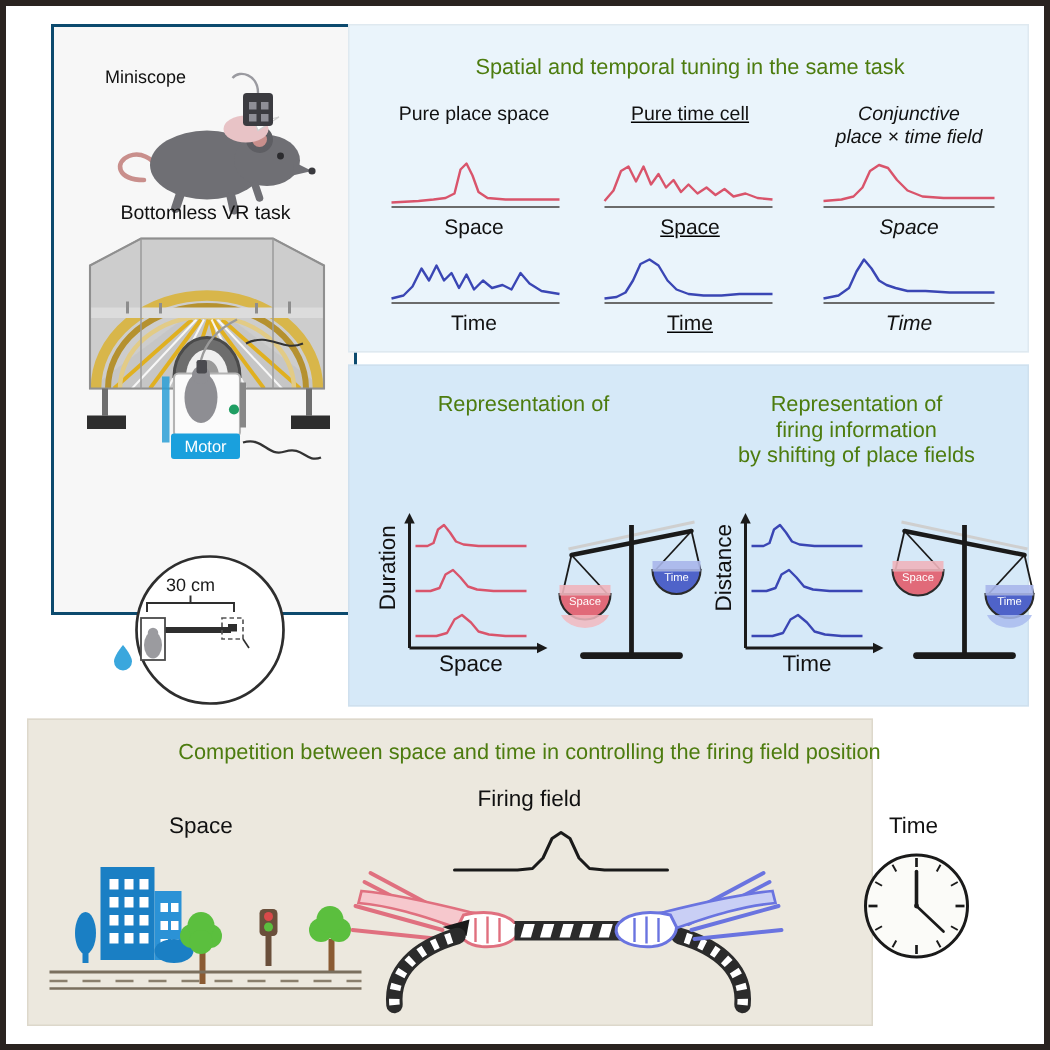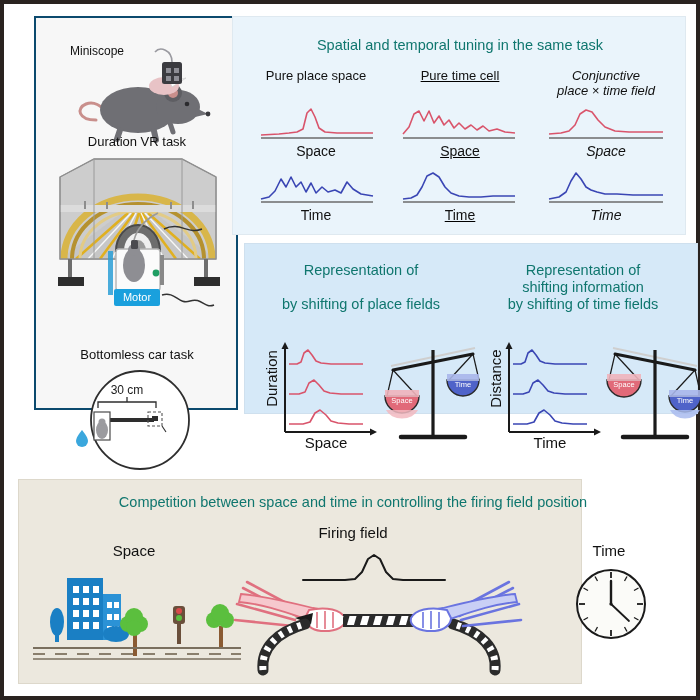--- a/index.html
+++ b/index.html
@@ -21,31 +21,31 @@
     left:14px;top:12px;width:204px;height:394px;
     background:#f7f7f7;border:2px solid #0c4a6e;margin-left:16px;
   }
   
   #panel-tuning{
     left:228px;top:12px;width:454px;height:219px;
     background:#eaf4fb;border:1px solid #dfe9f0;
   }
   
   #panel-representation{
-    left:228px;top:239px;width:454px;height:171px;
-    background:#d6e9f8;border:1px solid #cfe0ee;margin-left:12px;
+    left:228px;top:239px;width:454px;height:228px;
+    background:#d6e9f8;border:1px solid #cfe0ee;
   }
   
   #panel-competition{
     left:14px;top:475px;width:564px;height:205px;
     background:#ece8de;border:1px solid #ddd8cb;
   }
 
   .ttl{
-    text-align:center;color:#0f766e;
+    text-align:center;color:#4d7c0f;
     font-size:14.5px;line-height:1.18;
   }
   .sublabel{
     text-align:center;color:#111;font-size:13px;line-height:1.15;
   }
   .axlabel{text-align:center;color:#111;font-size:14px;}
   svg{display:block;overflow:visible;}
   .cell-col{position:absolute;}
 </style>
 </head>
@@ -82,21 +82,21 @@
 
       <rect x="104" y="24" width="20" height="22" rx="2.5" fill="#3b3b40"></rect>
       <rect x="108" y="30" width="5" height="5" fill="#8e8e96"></rect>
       <rect x="116" y="30" width="5" height="5" fill="#8e8e96"></rect>
       <rect x="108" y="38" width="5" height="5" fill="#8e8e96"></rect>
       <rect x="116" y="38" width="5" height="5" fill="#8e8e96"></rect>
 
       <path d="M114 24 C114 12 102 8 97 14" fill="none" stroke="#9a9aa0" stroke-width="1.6"></path>
     </svg>
 
-    <div class="sublabel" style="position:absolute;left:0px;top:117px;width:202px;">Duration VR task</div>
+    <div class="sublabel" style="position:absolute;left:0px;top:117px;width:202px;">Bottomless VR task</div>
 
     <svg style="position:absolute;left:18px;top:137px;" width="168" height="165" viewBox="0 0 168 165">
       <defs>
         <clipPath id="scr">
           <path d="M6 22 L40 4 L128 4 L162 22 L162 104 L6 104 Z"></path>
         </clipPath>
       </defs>
 
       <path d="M6 22 L40 4 L128 4 L162 22 L162 104 L6 104 Z" fill="#cdcdcd" stroke="#9e9e9e" stroke-width="1"></path>
       <g clip-path="url(#scr)">
@@ -157,21 +157,20 @@
       <rect x="106" y="100" width="4" height="30" fill="#888"></rect>
       <circle cx="102" cy="118" r="3.4" fill="#1f9e63"></circle>
 
       <rect x="60" y="134" width="46" height="17" rx="2" fill="#1aa0dd"></rect>
       <text x="83" y="146" text-anchor="middle" font-family="Liberation Sans, sans-serif" font-size="11" fill="#ffffff">Motor</text>
 
       <path d="M108 140 C122 136 124 150 136 146 C148 142 150 154 160 150" fill="none" stroke="#333" stroke-width="1.5"></path>
       <path d="M110 74 C126 66 134 80 148 74" fill="none" stroke="#333" stroke-width="1.4"></path>
     </svg>
 
-    <div class="sublabel" style="position:absolute;left:0px;top:330px;width:202px;">Bottomless car task</div>
 
     <svg style="position:absolute;left:36px;top:350px;" width="130" height="104" viewBox="0 0 130 104">
       <circle cx="68" cy="52" r="49" fill="#ffffff" stroke="#2e2e2e" stroke-width="1.8"></circle>
 
       <path d="M26 40 L26 34 L84 34 L84 40" fill="none" stroke="#2e2e2e" stroke-width="1.3"></path>
       <path d="M55 34 L55 29" stroke="#2e2e2e" stroke-width="1.3"></path>
       <text x="55" y="26" text-anchor="middle" font-family="Liberation Sans, sans-serif" font-size="12" fill="#1a1a1a">30 cm</text>
 
       <rect x="30" y="50" width="52" height="4" fill="#2e2e2e"></rect>
 
@@ -236,21 +235,20 @@
       <div class="axlabel">Time</div>
     </div>
   </div>
 
   <div class="panel" id="panel-representation">
 
     <div style="position:absolute;left:4px;top:18px;width:224px;">
       <div class="ttl">
         <span>Representation of</span><br>
         <br>
-        <span>by shifting of place fields</span>
       </div>
     </div>
 
     <svg style="position:absolute;left:14px;top:96px;" width="120" height="110" viewBox="0 0 120 110">
       <line x1="26" y1="6" x2="26" y2="92" stroke="#1a1a1a" stroke-width="2"></line>
       <polygon points="26,2 22.5,9 29.5,9" fill="#1a1a1a"></polygon>
       <line x1="26" y1="92" x2="114" y2="92" stroke="#1a1a1a" stroke-width="2"></line>
       <polygon points="118,92 111,88.5 111,95.5" fill="#1a1a1a"></polygon>
       <path d="M30 24 L38 24 L42 22 L45 13 L49 10 L53 15 L57 21 L62 23 L72 24 L86 24 L104 24" fill="none" stroke="#d9546b" stroke-width="1.6" stroke-linejoin="round"></path>
       <path d="M30 54 L40 54 L46 52 L50 43 L55 40 L60 45 L65 51 L71 53 L82 54 L94 54 L104 54" fill="none" stroke="#d9546b" stroke-width="1.6" stroke-linejoin="round"></path>
@@ -278,22 +276,22 @@
       <line x1="88" y1="14" x2="64" y2="40" stroke="#1a1a1a" stroke-width="1.2"></line>
       <line x1="88" y1="14" x2="94" y2="40" stroke="#1a1a1a" stroke-width="1.2"></line>
       <path d="M62 40 A 16 16 0 0 0 94 40 Z" fill="#4f63c9" stroke="#2a2a2a" stroke-width="1.4"></path>
       <rect x="62" y="34" width="32" height="7" fill="#a8b6ea" opacity="0.9"></rect>
       <text x="78" y="47" text-anchor="middle" font-family="Liberation Sans, sans-serif" font-size="7.5" fill="#ffffff">Time</text>
     </svg>
 
     <div style="position:absolute;left:226px;top:18px;width:224px;">
       <div class="ttl">
         <span>Representation of</span><br>
-        <span>shifting information</span><br>
-        <span>by shifting of time fields</span>
+        <span>firing information</span><br>
+        <span>by shifting of place fields</span>
       </div>
     </div>
 
     <svg style="position:absolute;left:238px;top:96px;" width="120" height="110" viewBox="0 0 120 110">
       <line x1="26" y1="6" x2="26" y2="92" stroke="#1a1a1a" stroke-width="2"></line>
       <polygon points="26,2 22.5,9 29.5,9" fill="#1a1a1a"></polygon>
       <line x1="26" y1="92" x2="114" y2="92" stroke="#1a1a1a" stroke-width="2"></line>
       <polygon points="118,92 111,88.5 111,95.5" fill="#1a1a1a"></polygon>
       <path d="M30 24 L38 24 L42 22 L45 13 L49 10 L53 15 L57 21 L62 23 L72 24 L86 24 L104 24" fill="none" stroke="#3a46b4" stroke-width="1.6" stroke-linejoin="round"></path>
       <path d="M30 54 L40 54 L46 52 L50 43 L55 40 L60 45 L65 51 L71 53 L82 54 L94 54 L104 54" fill="none" stroke="#3a46b4" stroke-width="1.6" stroke-linejoin="round"></path>

